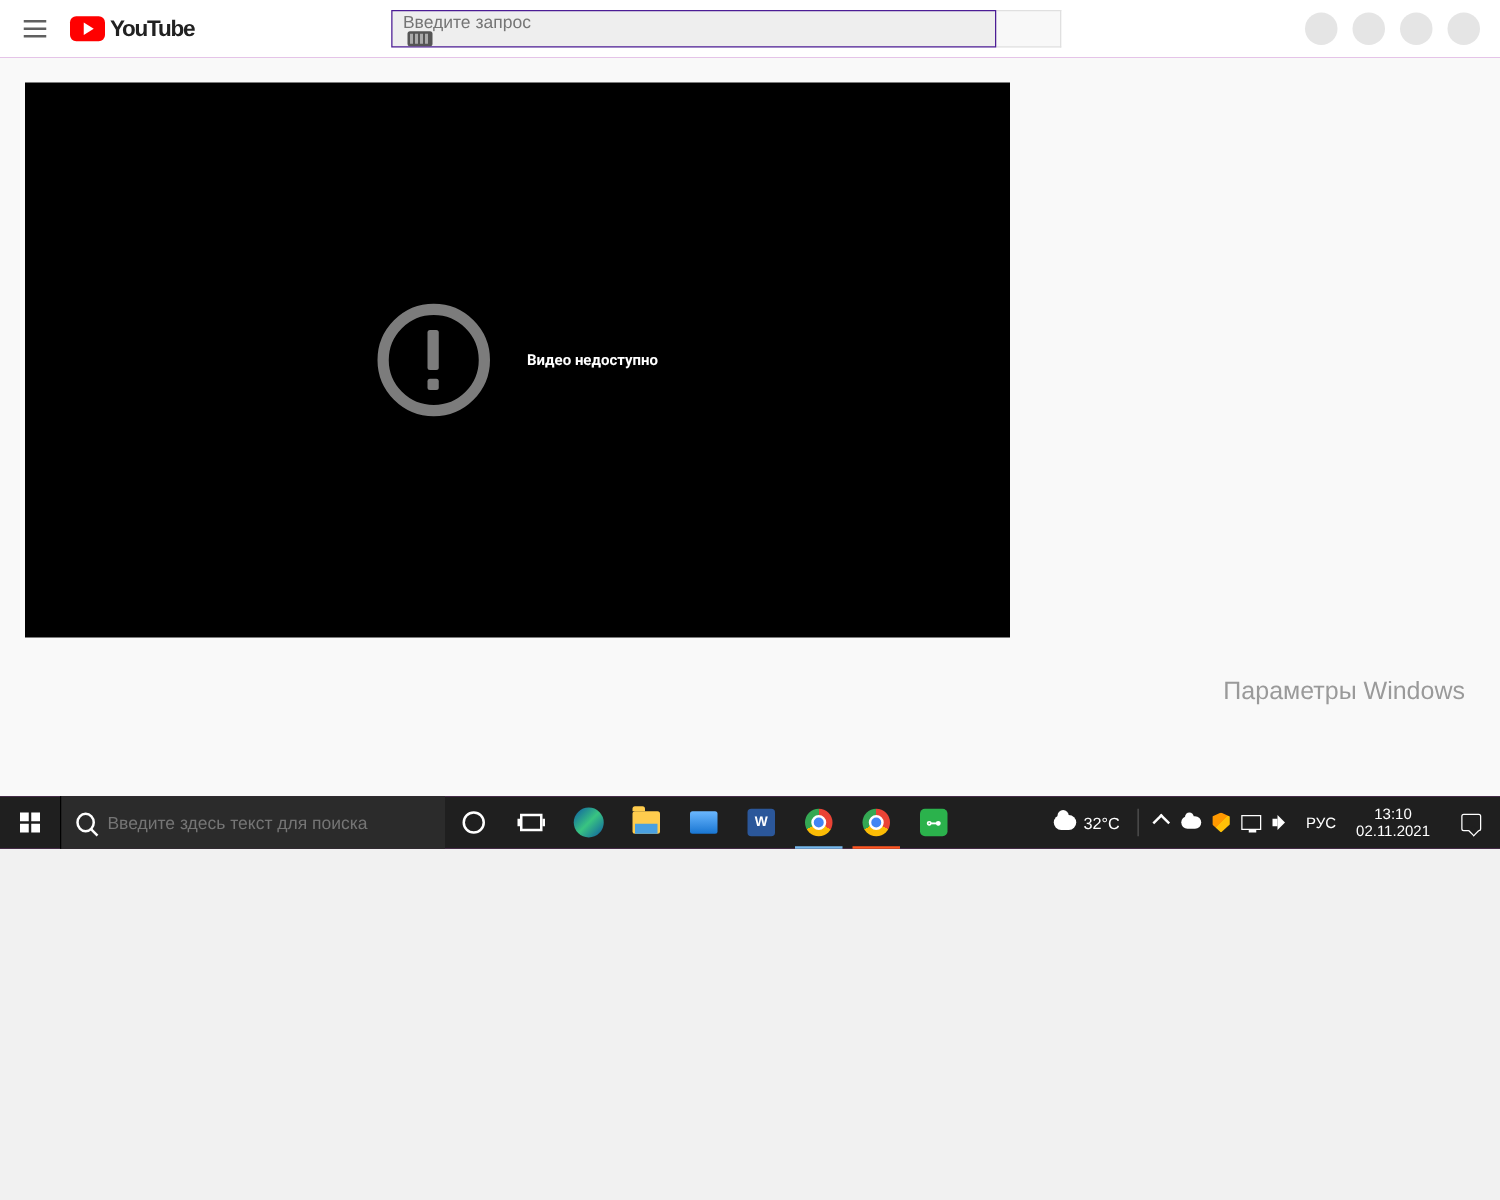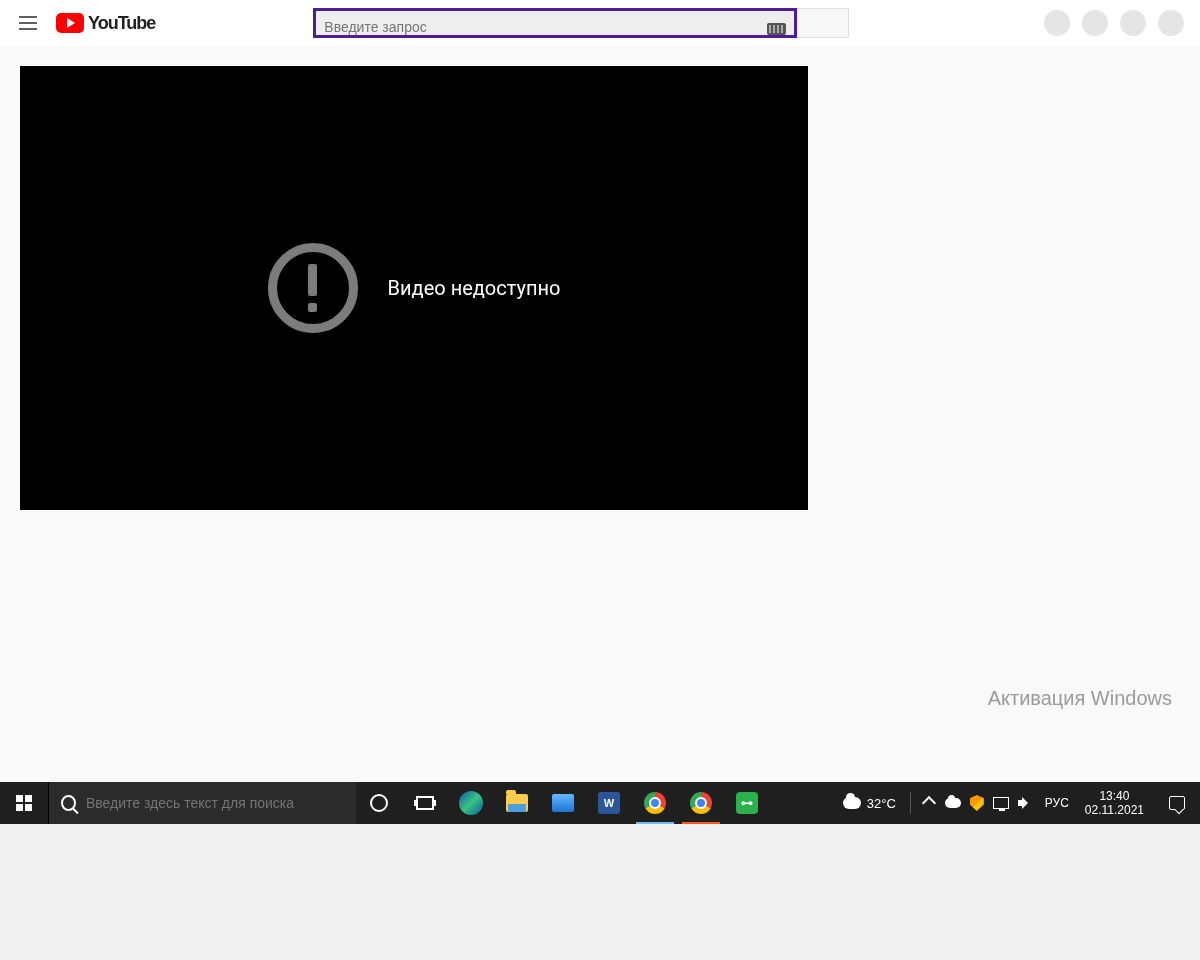--- a/index.html
+++ b/index.html
@@ -1,43 +1,43 @@
 <!DOCTYPE html>
 <html><head>
 <meta charset="utf-8">
 <style>
   * { margin: 0; padding: 0; box-sizing: border-box; }
   html, body { width: 1200px; height: 960px; overflow: hidden; font-family: Roboto, Arial, sans-serif; background: #f1f1f1; }
-  .viewport { position: relative; width: 1200px; height: 824px; background: #a21caf; }
+  .viewport { position: relative; width: 1200px; height: 679px; background: #a21caf; }
 
   
   .yt-header { position: absolute; top: 0; left: 0; right: 0; height: 46px; background: #ffffff; display: flex; align-items: center; padding: 0 16px; }
   .menu-btn { width: 24px; height: 24px; display:flex; flex-direction:column; justify-content:center; gap:4px; cursor:pointer; margin-right: 16px;}
   .menu-btn span { display:block; height:2px; width:18px; background:#606060; margin:0 auto;}
   .yt-logo { display:flex; align-items:center; cursor:pointer; }
   .yt-logo .play { width:28px; height:20px; background:#ff0000; border-radius:5px; display:flex; align-items:center; justify-content:center; margin-right:4px;}
   .yt-logo .play .tri { width:0; height:0; border-left:8px solid #fff; border-top:5px solid transparent; border-bottom:5px solid transparent; margin-left:2px;}
   .yt-logo .word { font-weight:700; font-size:18px; letter-spacing:-1px; color:#212121; font-family: Arial, sans-serif;}
   .search-wrap { margin-left: 158px; display:flex; align-items:center; }
-  .search-box { width: 484px; height: 30px; background:#eeeeee; border:3px solid #4c1d95; display:flex; align-items:flex-end; padding:0 8px; color:#8a8a8a; position:relative;}
+  .search-box { width: 484px; height: 30px; background:#eeeeee; border:1px solid #4c1d95; display:flex; align-items:flex-start; padding:0 8px; color:#8a8a8a; position:relative;flex-direction:column;}
   .search-box input { border:none; background:transparent; width:100%; font-size:14px; color:#606060; outline:none;}
   .kbd-icon { width:20px; height:12px; background:#555; border-radius:2px; margin-left:4px; position:relative;}
   .kbd-icon::after{content:""; position:absolute; inset:2px; background:repeating-linear-gradient(90deg,#aaa 0 2px, transparent 2px 4px);}
   .search-btn { width: 52px; height: 30px; background:#f8f8f8; border:1px solid #e0e0e0; border-left:none; display:flex; align-items:center; justify-content:center; cursor:pointer;}
   .header-right { margin-left:auto; display:flex; align-items:center; gap:12px; }
   .skel-circle { width:26px; height:26px; border-radius:50%; background:#e5e5e5; }
 
   
   .content { position:absolute; top:46px; left:0; right:0; bottom:42px; background:#f9f9f9; }
   .player { position:absolute; top:20px; left:20px; width:788px; height:444px; background:#000; display:flex; align-items:center; justify-content:center; }
   .player-inner { display:flex; align-items:center; gap:30px; }
   .warn-circle { width:90px; height:90px; border-radius:50%; border:9px solid #7c7c7c; display:flex; flex-direction:column; align-items:center; justify-content:center; }
   .warn-circle .bar { width:9px; height:32px; background:#7c7c7c; border-radius:2px; }
   .warn-circle .dot { width:9px; height:9px; background:#7c7c7c; border-radius:2px; margin-top:7px;}
-  .player-msg { color:#fff; font-size:20px; font-weight:400;}
+  .player-msg { color:#fff; font-size:12px; font-weight:700;}
 
   
   .win-activate { position:absolute; right:28px; bottom:70px; color:#b9b9b9; text-align:left; }
   .win-activate .t1 { font-size:20px; font-weight:400; color:#9a9a9a; margin-bottom:2px; font-family:"Segoe UI", sans-serif;}
   .win-activate .t2 { font-size:13px; color:#b0b0b0; font-family:"Segoe UI", sans-serif; line-height:1.3;}
 
   
   .taskbar { position:absolute; left:0; right:0; bottom:0; height:42px; background:#1f1f1f; display:flex; align-items:center; color:#fff; font-family:"Segoe UI", sans-serif; font-size:13px;margin-top:16px;}
   .tb-start { width:48px; height:42px; display:flex; align-items:center; justify-content:center; cursor:pointer;}
   .win-logo { width:16px; height:16px; display:grid; grid-template-columns:1fr 1fr; grid-template-rows:1fr 1fr; gap:2px;}
@@ -124,21 +124,21 @@
       <div class="player-inner">
         <div class="warn-circle">
           <div class="bar"></div>
           <div class="dot"></div>
         </div>
         <div class="player-msg">Видео недоступно</div>
       </div>
     </div>
 
     <div class="win-activate">
-      <div class="t1">Активация Windows</div>
+      <div class="t1">Параметры Windows</div>
     </div>
   </div>
 
   <div class="taskbar">
     <div class="tb-start">
       <div class="win-logo">
           <div></div>
           <div></div>
           <div></div>
           <div></div>
@@ -195,21 +195,21 @@
         </div>
       <div class="tray-ico">
           <div class="monitor-ico"></div>
         </div>
       <div class="tray-ico">
           <div class="speaker-ico"></div>
         </div>
     </div>
     <div class="tb-lang">РУС</div>
     <div class="tb-clock">
-      <div>13:40</div>
+      <div>13:10</div>
       <div>02.11.2021</div>
     </div>
     <div class="tb-notif">
         <div class="notif-ico"></div>
       </div>
   </div>
 
 </div>
 
 </body></html>

